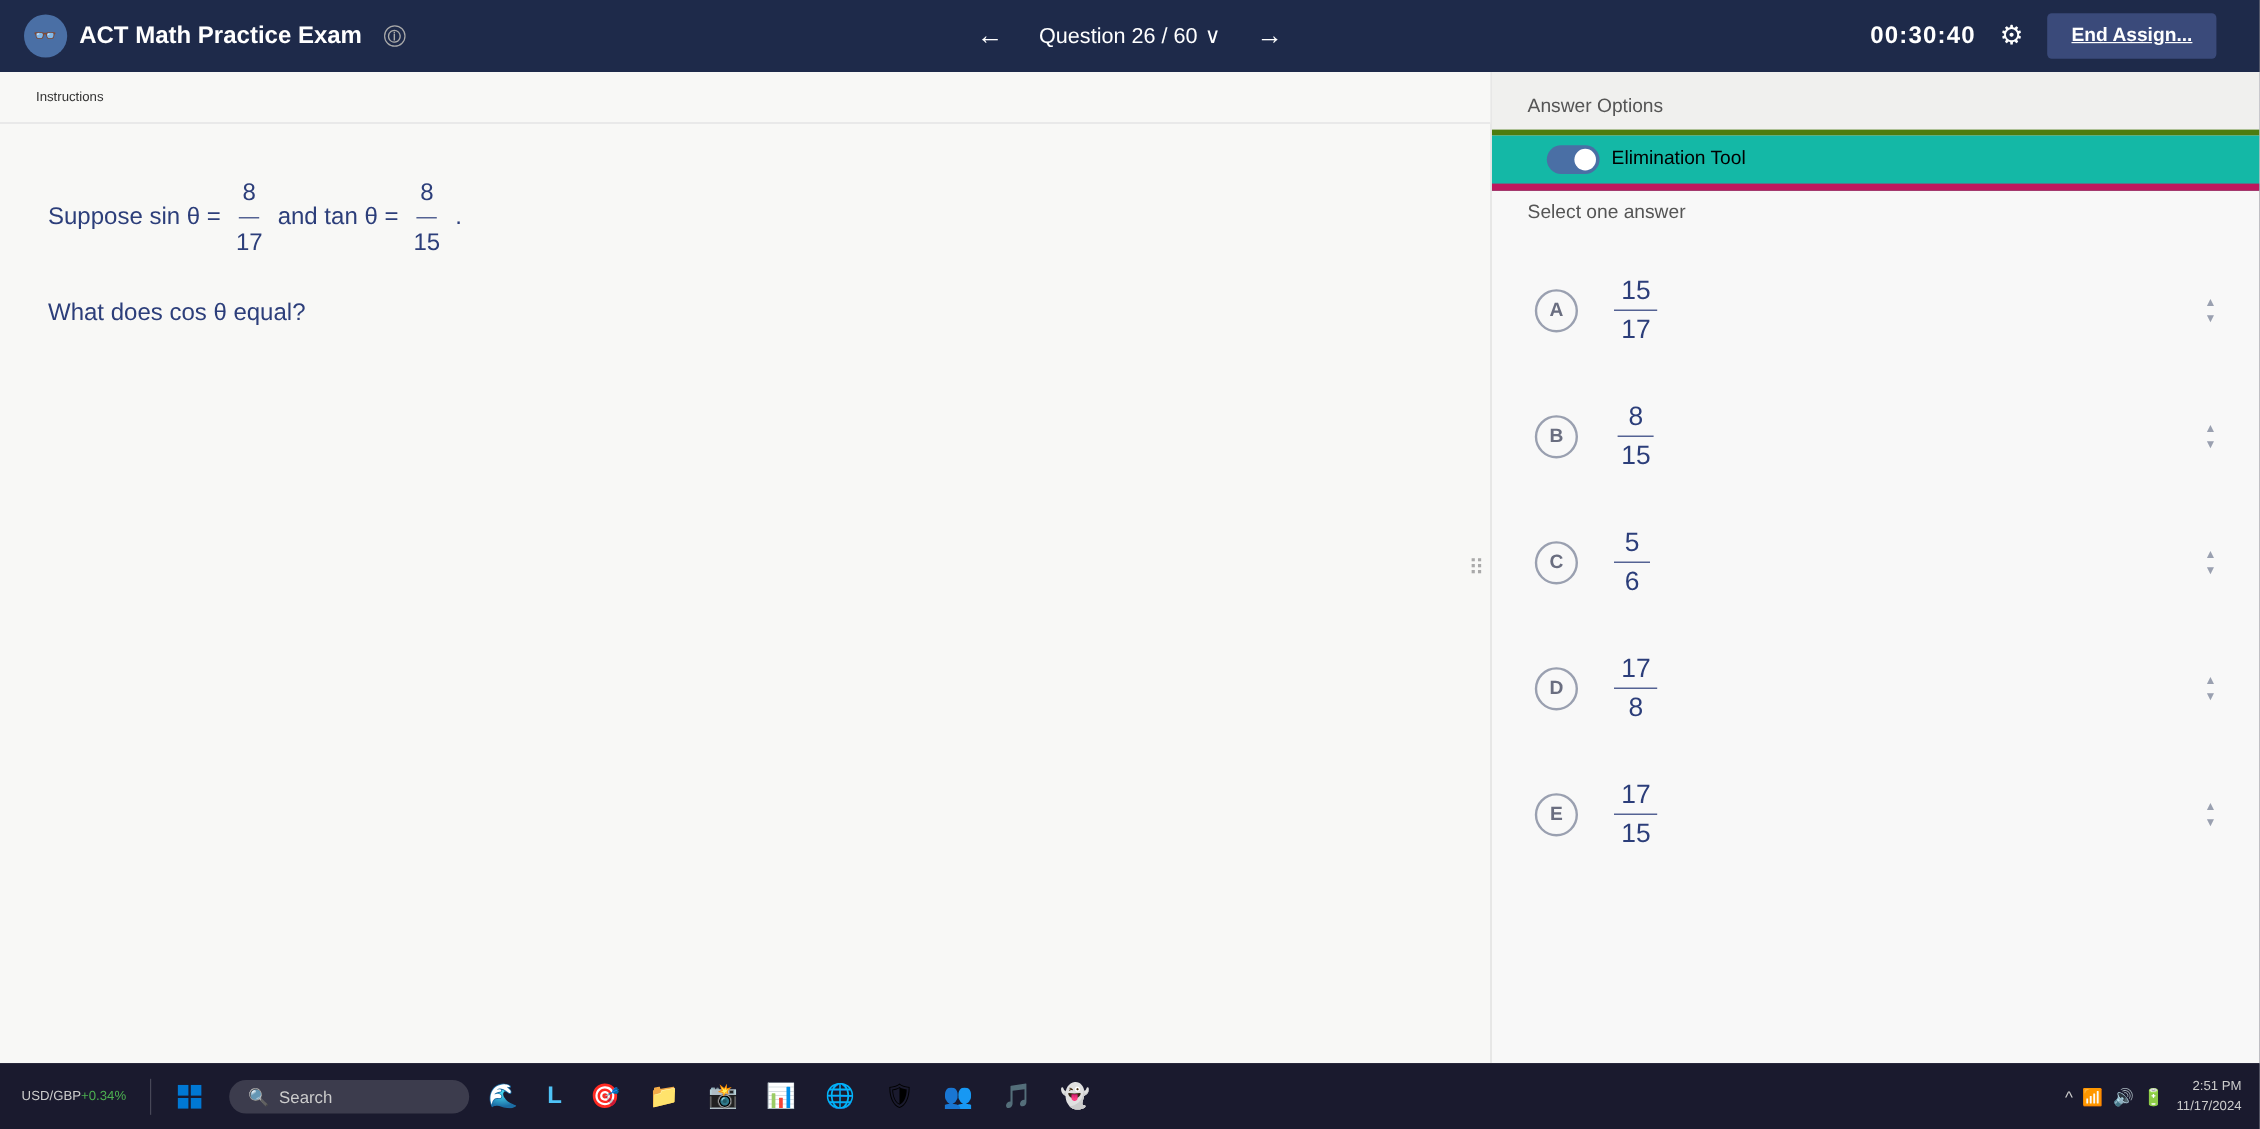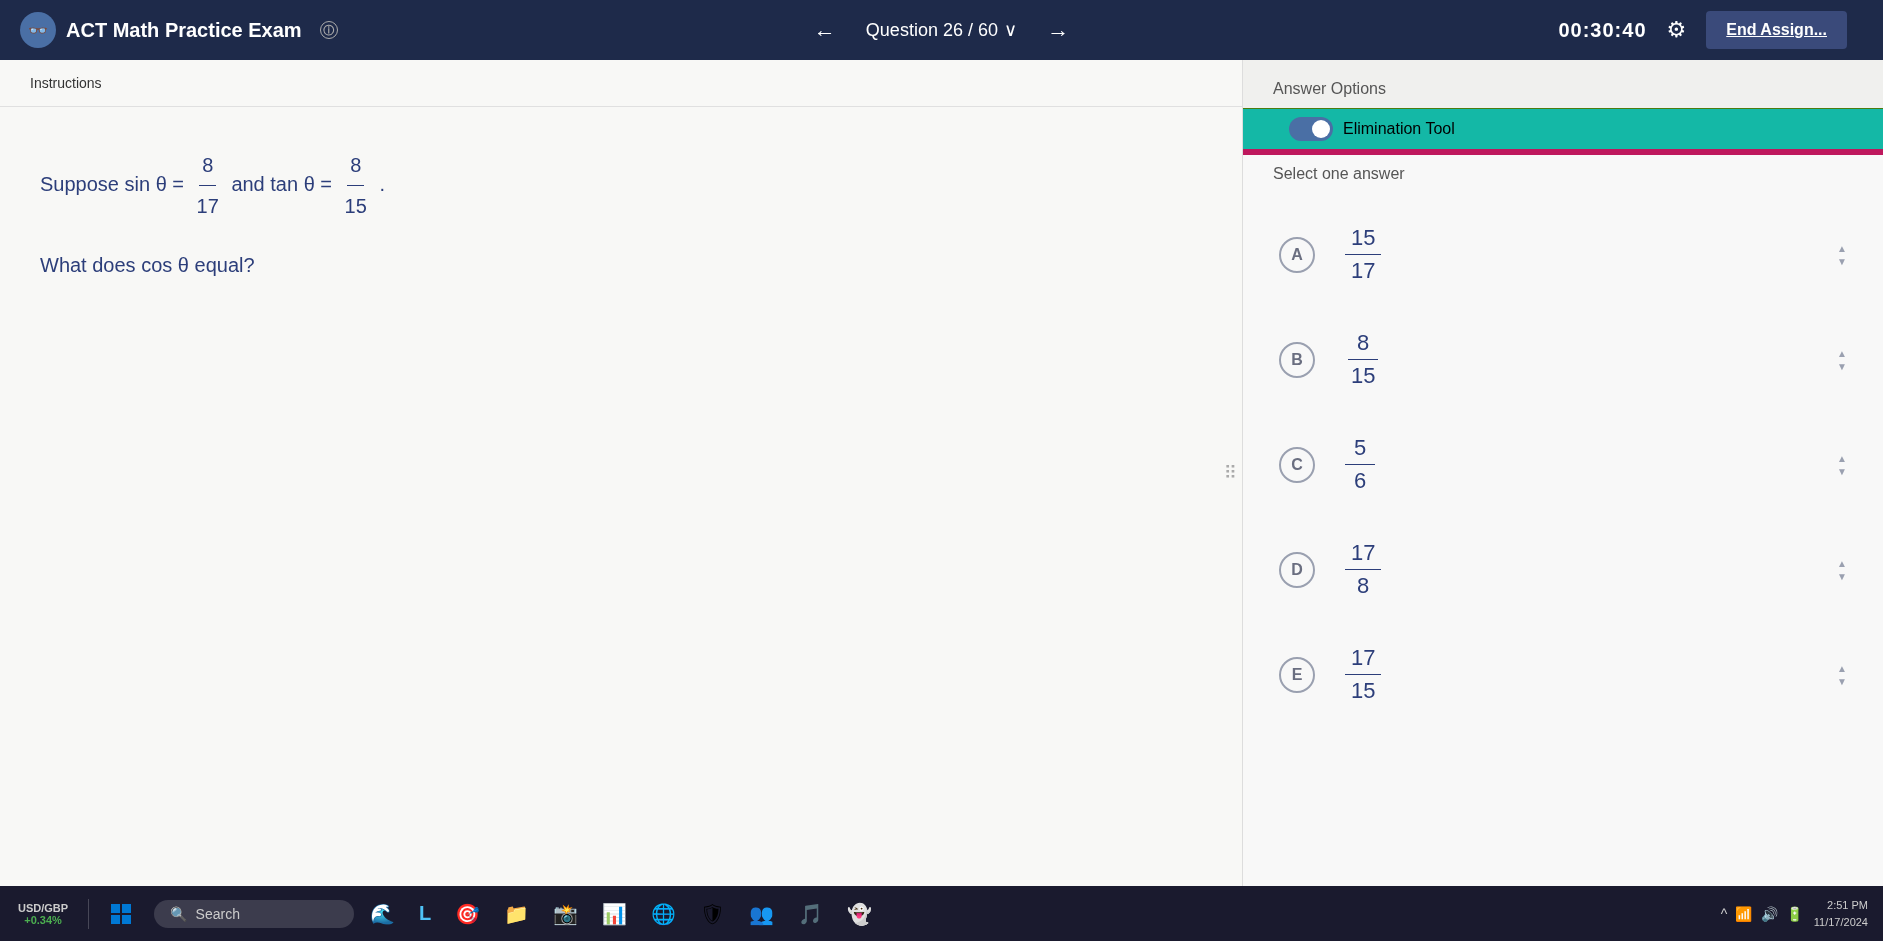--- a/index.html
+++ b/index.html
@@ -114,21 +114,21 @@
     
     .left-panel {
       flex: 1;
       background: #f8f8f6;
       border-right: 1px solid #ddd;
       position: relative;
     }
 
     .panel-header {
       padding: 15px 30px;
-      font-size: 14px;
+      font-size: 11px;
       color: #333;
       font-weight: 500;
       border-bottom: 1px solid #e0e0e0;
       background: #f8f8f6;
     }
 
     .question-content {
       padding: 40px 40px;
     }
 
@@ -184,21 +184,21 @@
       background: #f8f8f8;
       overflow-y: auto;
     }
 
     .answer-panel-header {
       padding: 20px 30px 10px 30px;
       font-size: 16px;
       color: #555;
       font-weight: 500;
       background: #f0f0ee;
-      border-bottom: 1px solid #4d7c0f;
+      border-bottom: 5px solid #4d7c0f;
     }
 
     .elimination-tool-bar {
       padding: 8px 46px;
       background: #14b8a6;
       display: flex;
       align-items: center;
       gap: 10px;
       border-bottom: 6px solid #be185d;
     }
@@ -369,26 +369,25 @@
 
     .taskbar-divider {
       width: 1px;
       height: 30px;
       background: rgba(255,255,255,0.2);
       margin: 0 4px;
     }
 
     .stock-widget {
       display: flex;
-      flex-direction: column;
-      align-items: center;
+      flex-direction: row;
+      align-items: flex-start;
       padding: 4px 8px;
       cursor: pointer;
       border-radius: 4px;
-      font-weight: bold;
     }
 
     .stock-name { font-size: 11px; color: #ccc; }
     .stock-change { font-size: 11px; color: #4caf50; }
 
     .info-icon {
       width: 18px;
       height: 18px;
       border: 1.5px solid #aaa;
       border-radius: 50%;

